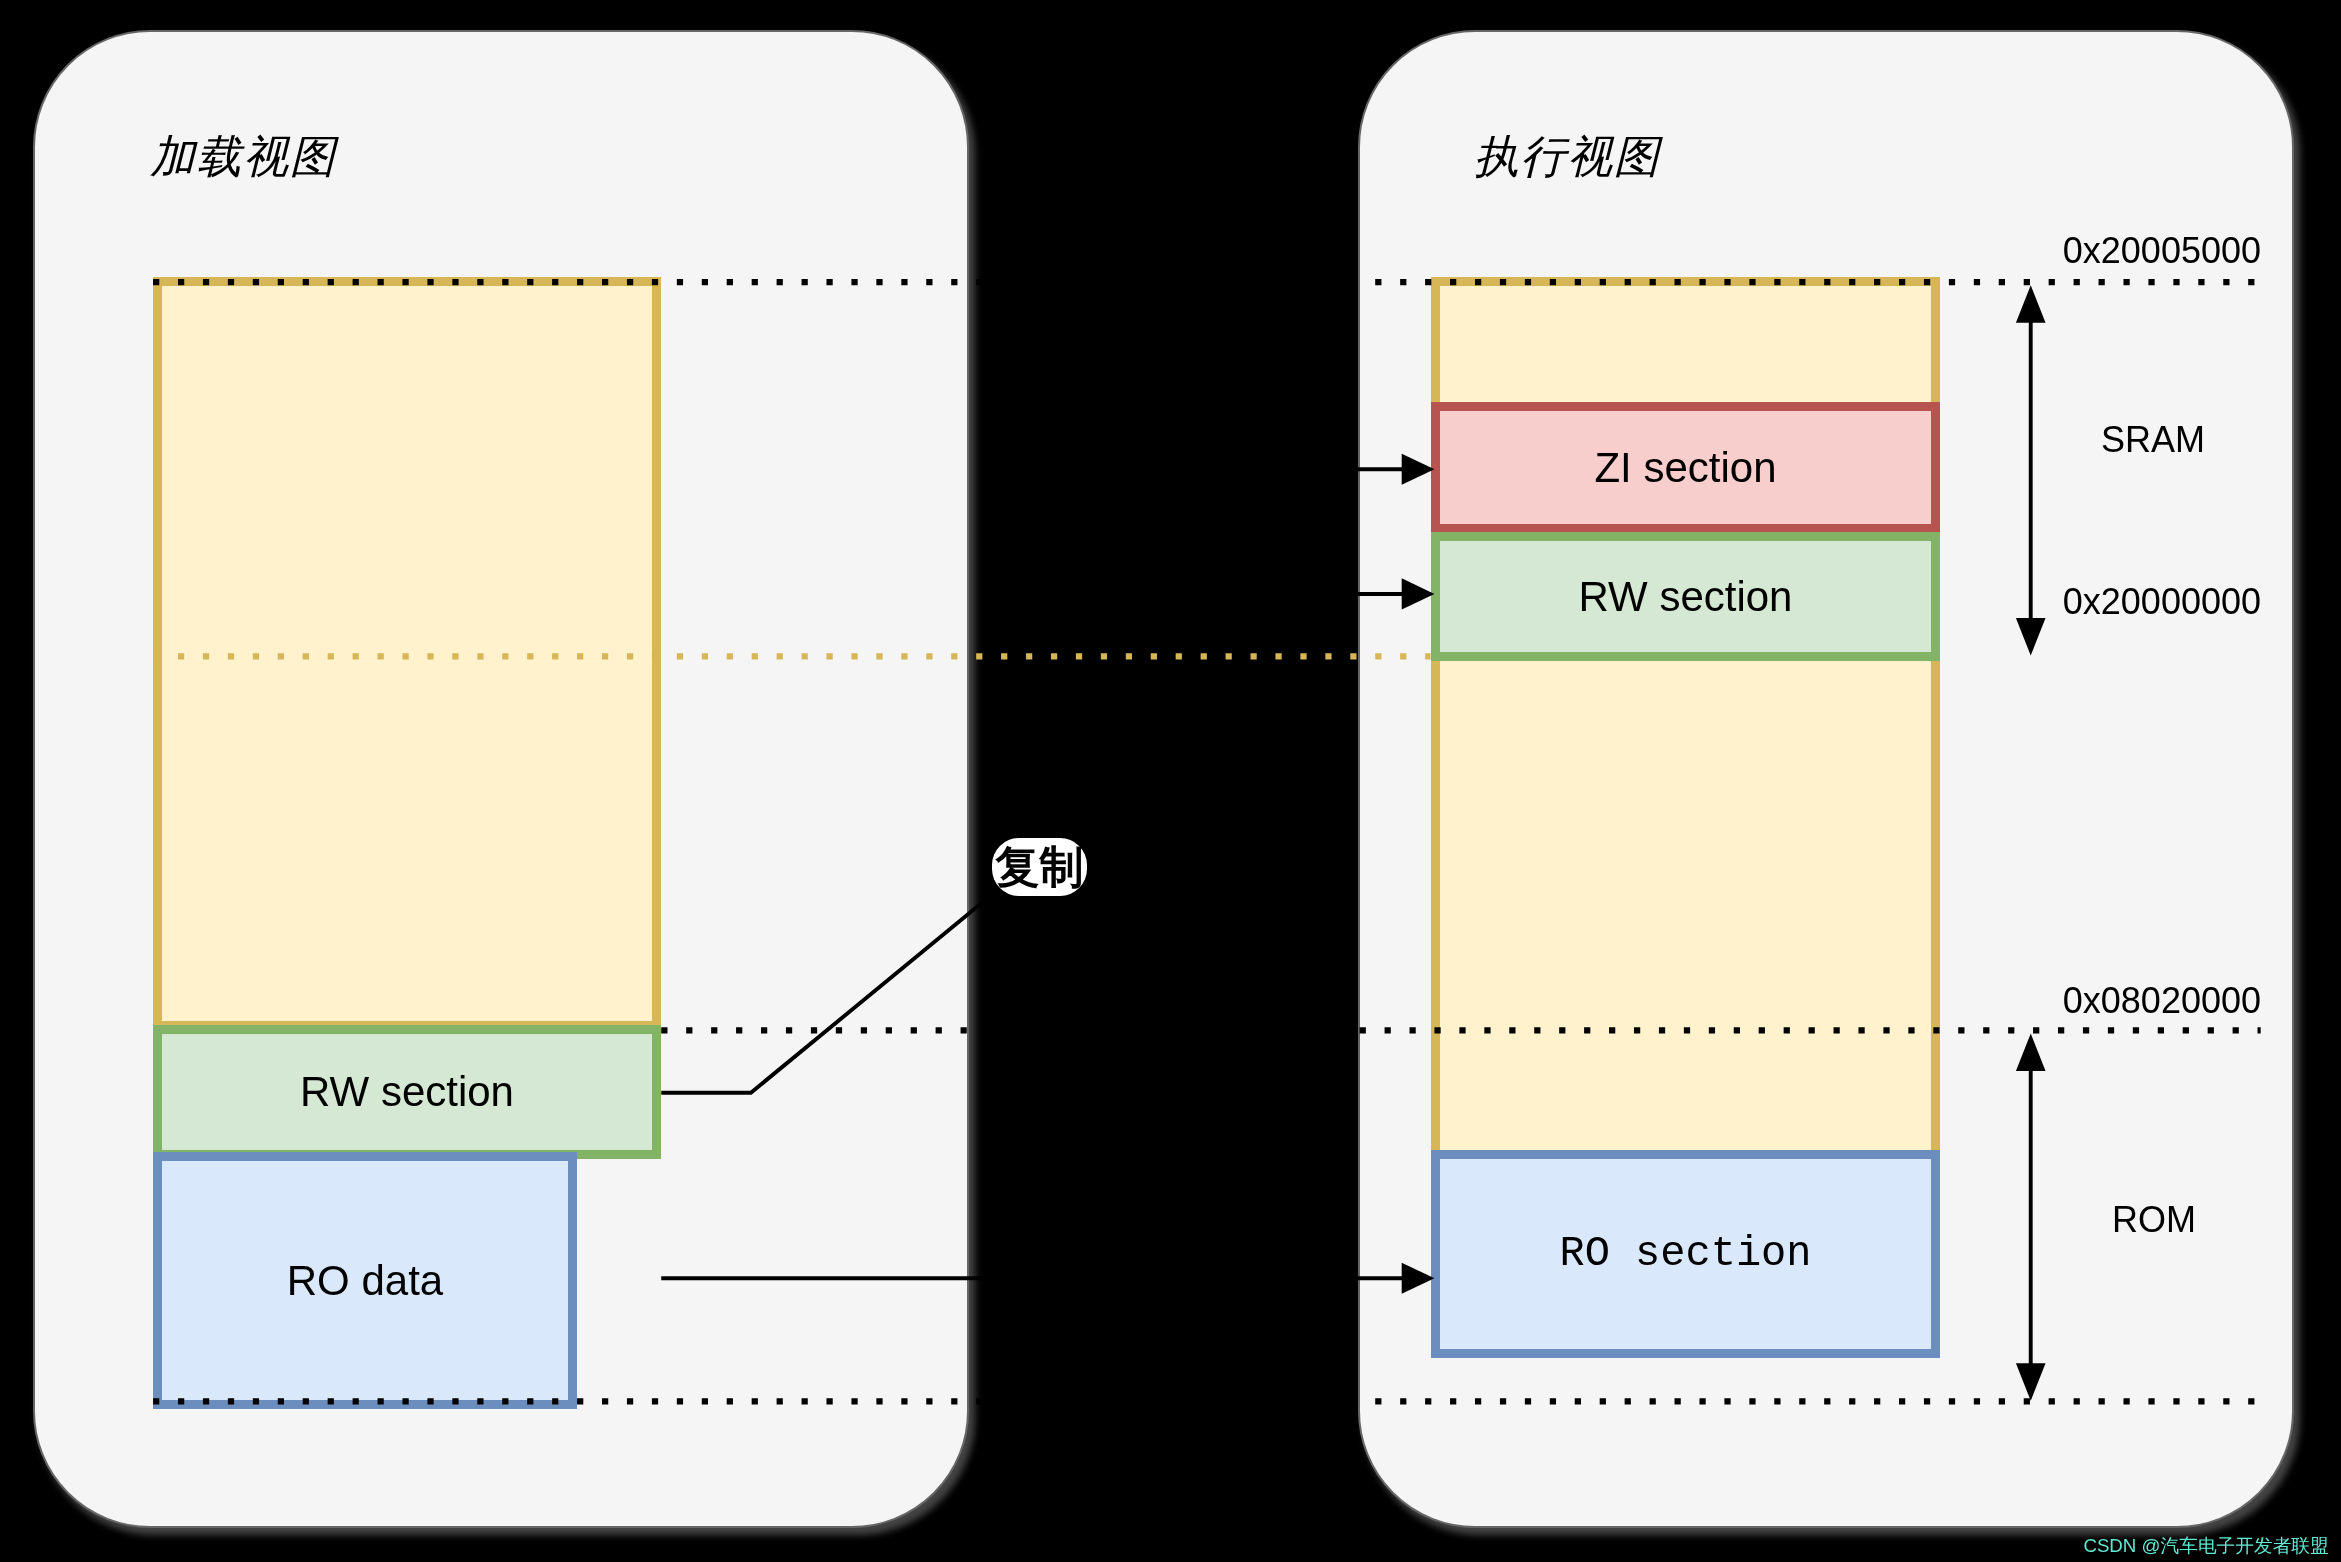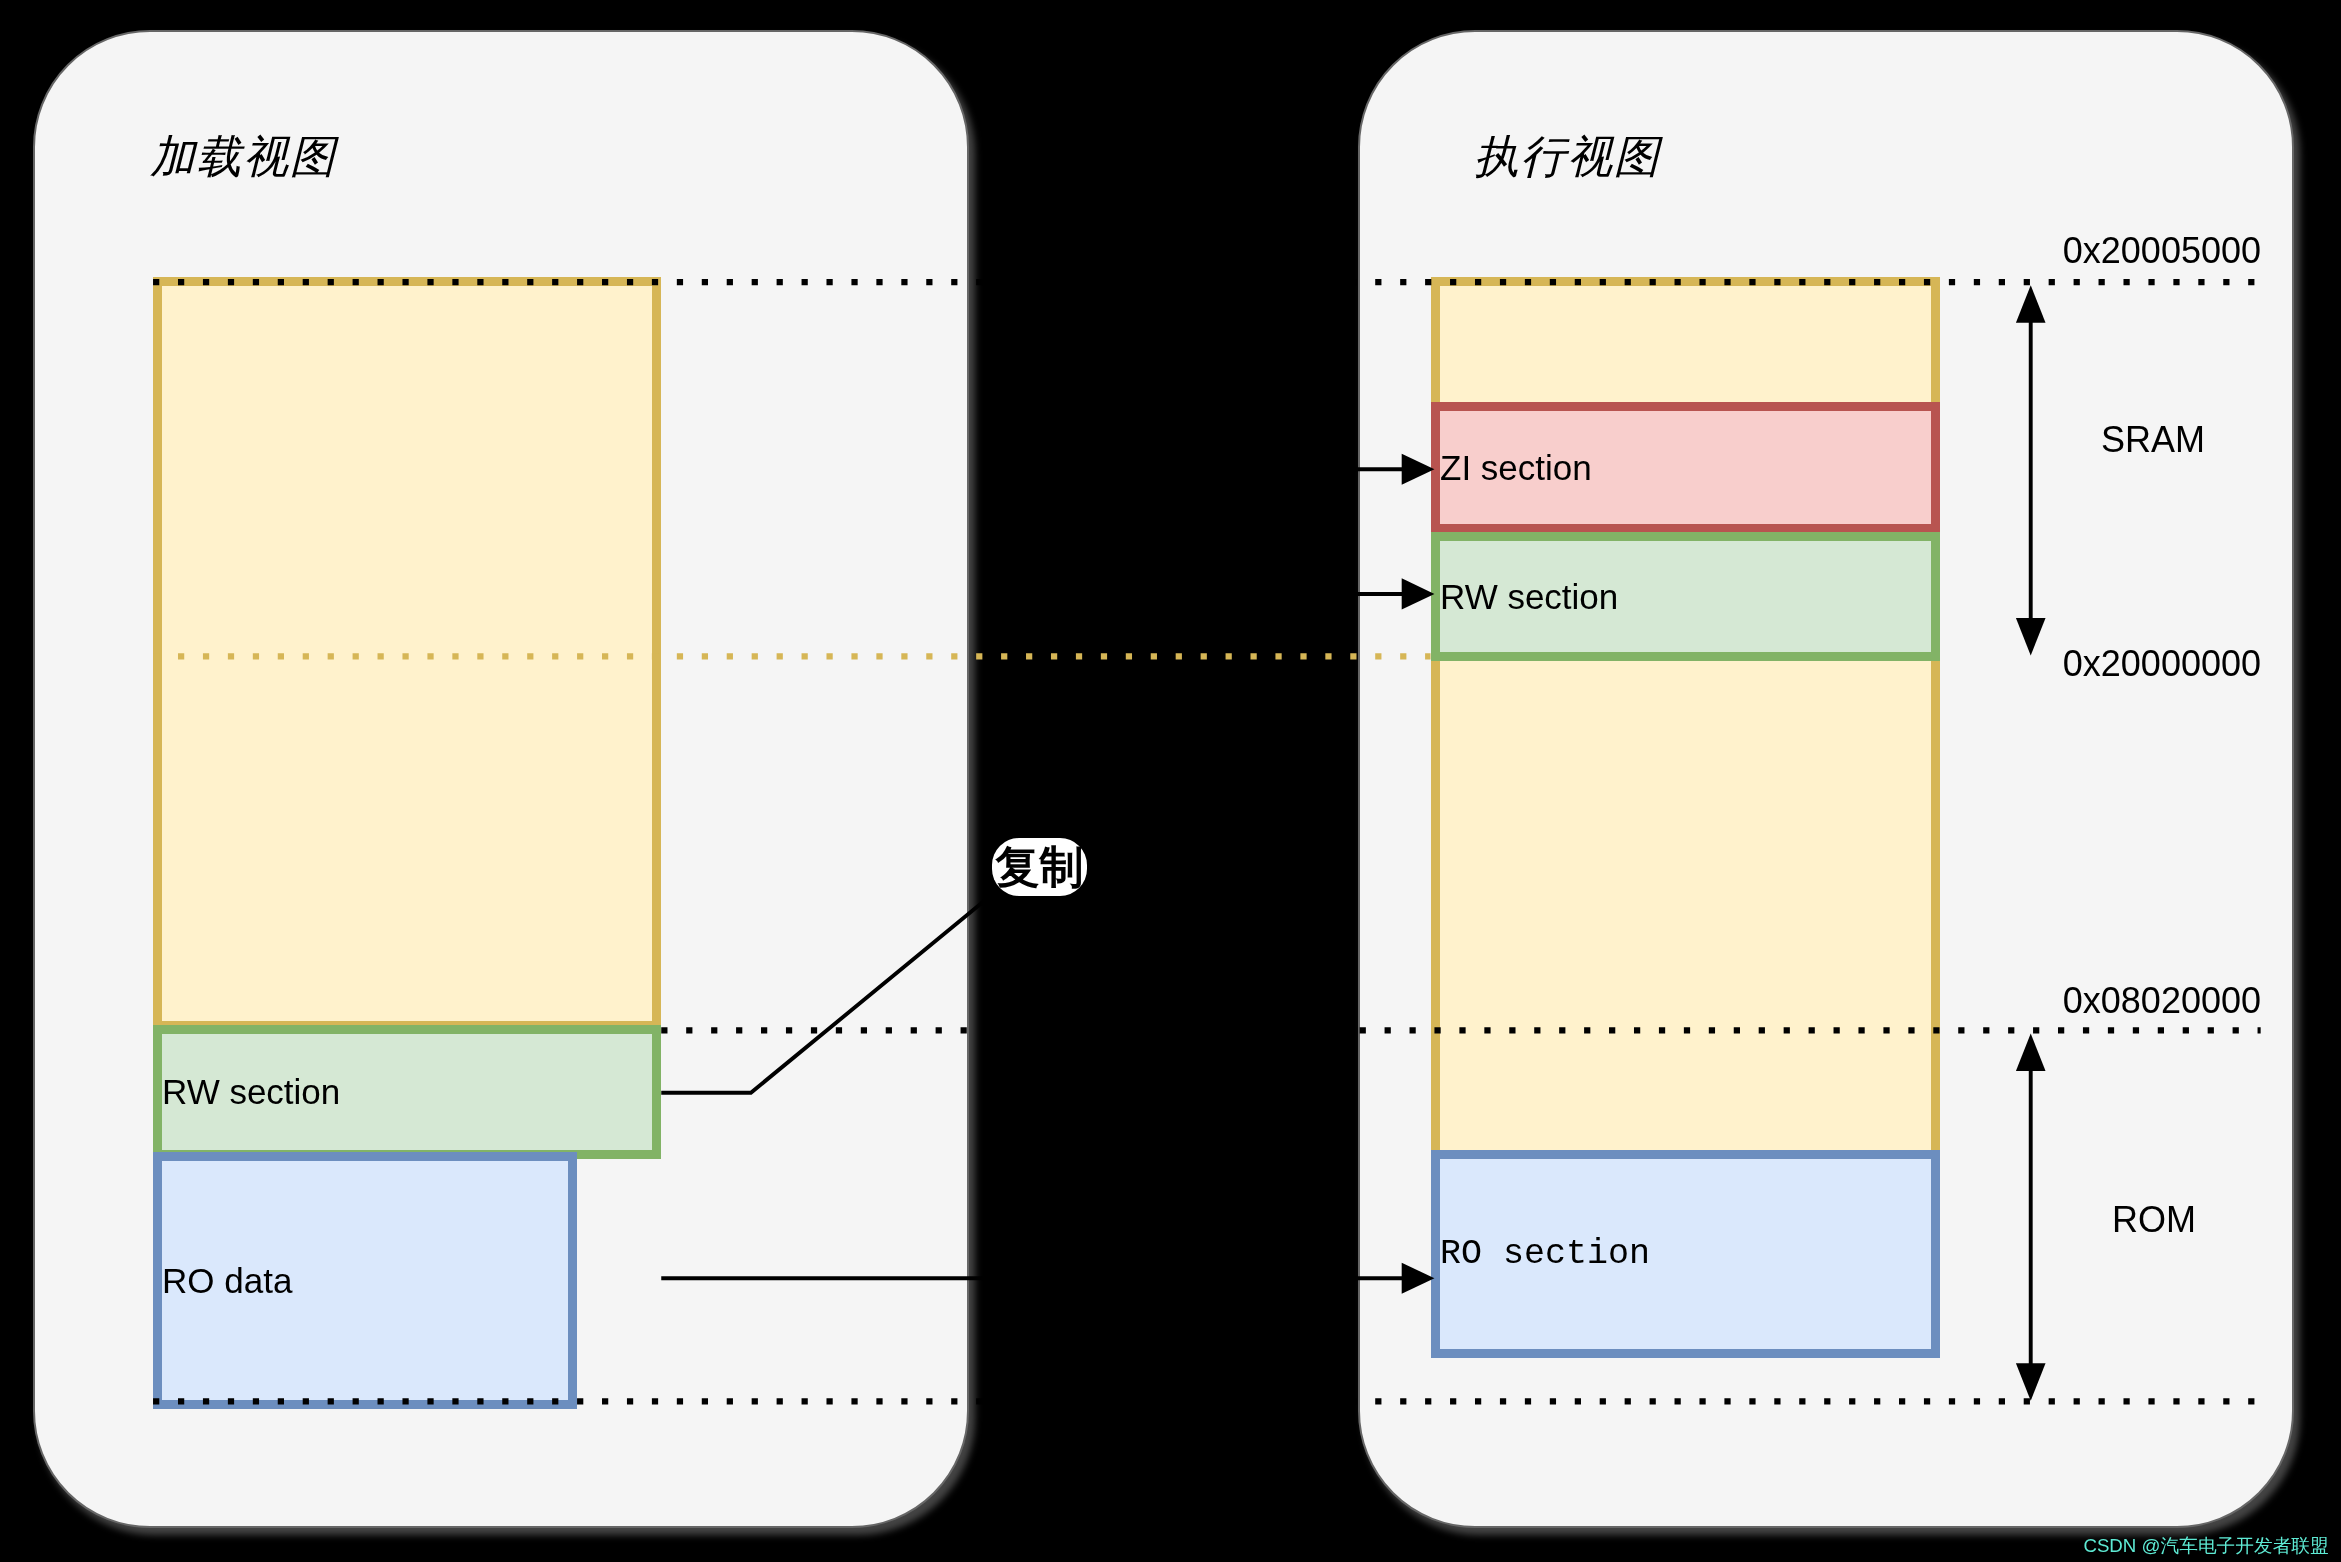--- a/index.html
+++ b/index.html
@@ -8,21 +8,21 @@
   .panel{position:absolute;top:30px;width:936px;height:1498px;background:#f5f5f5;
          border:2.3px solid #666;border-radius:117px;box-sizing:border-box;
          box-shadow:5.5px 7px 7.8px rgba(150,150,150,0.45);}
   #panel-left{left:33px;}
   #panel-right{left:1358px;}
   .panel-title{position:absolute;top:95px;font-size:45px;font-weight:normal;font-style:italic;
                letter-spacing:1.6px;white-space:nowrap;}
   #panel-left .panel-title{left:115px;}
   #panel-right .panel-title{left:114px;}
   .memblock{position:absolute;box-sizing:border-box;display:flex;align-items:center;
-            font-size:35px;}
+            justify-content:center;font-size:42px;}
   .fill-yellow{background:#FFF2CC;border:9.4px solid #D6B656;}
   .fill-green {background:#D5E8D4;border:9.4px solid #82B366;}
   .fill-blue  {background:#DAE8FC;border:9.4px solid #6C8EBF;}
   .fill-pink  {background:#F8CECC;border:9.4px solid #B85450;}
   .addr{position:absolute;right:81px;width:390px;text-align:right;font-size:36px;
         line-height:39px;white-space:nowrap;}
   .region-label{position:absolute;width:234px;text-align:center;font-size:36px;}
   #copy-label{position:absolute;left:992px;top:838px;width:95px;height:58px;background:#fff;
               display:flex;align-items:center;justify-content:center;font-size:44px;
               font-weight:bold;z-index:10;border-radius:27px;}
@@ -83,21 +83,21 @@
     <line x1="2605" y1="400" x2="2605" y2="807" stroke="#000" stroke-width="5"></line>
     <polygon points="2605,366 2586,414 2624,414" fill="#000"></polygon>
     <polygon points="2605,841 2586,793 2624,793" fill="#000"></polygon>
 
     <line x1="2605" y1="1360" x2="2605" y2="1763" stroke="#000" stroke-width="5"></line>
     <polygon points="2605,1326 2586,1374 2624,1374" fill="#000"></polygon>
     <polygon points="2605,1797 2586,1749 2624,1749" fill="#000"></polygon>
   </svg>
 
   <div class="addr" style="top:231px;">0x20005000</div>
-  <div class="addr" style="top:644px;">0x20000000</div>
+  <div class="addr" style="top:582px;">0x20000000</div>
   <div class="addr" style="top:981px;">0x08020000</div>
 
   <div class="region-label" style="left:2036px;top:419px;">SRAM</div>
   <div class="region-label" style="left:2037px;top:1199px;">ROM</div>
 
   <div id="copy-label">复制</div>
 
   <div id="watermark">CSDN @汽车电子开发者联盟</div>
 </div>
 

